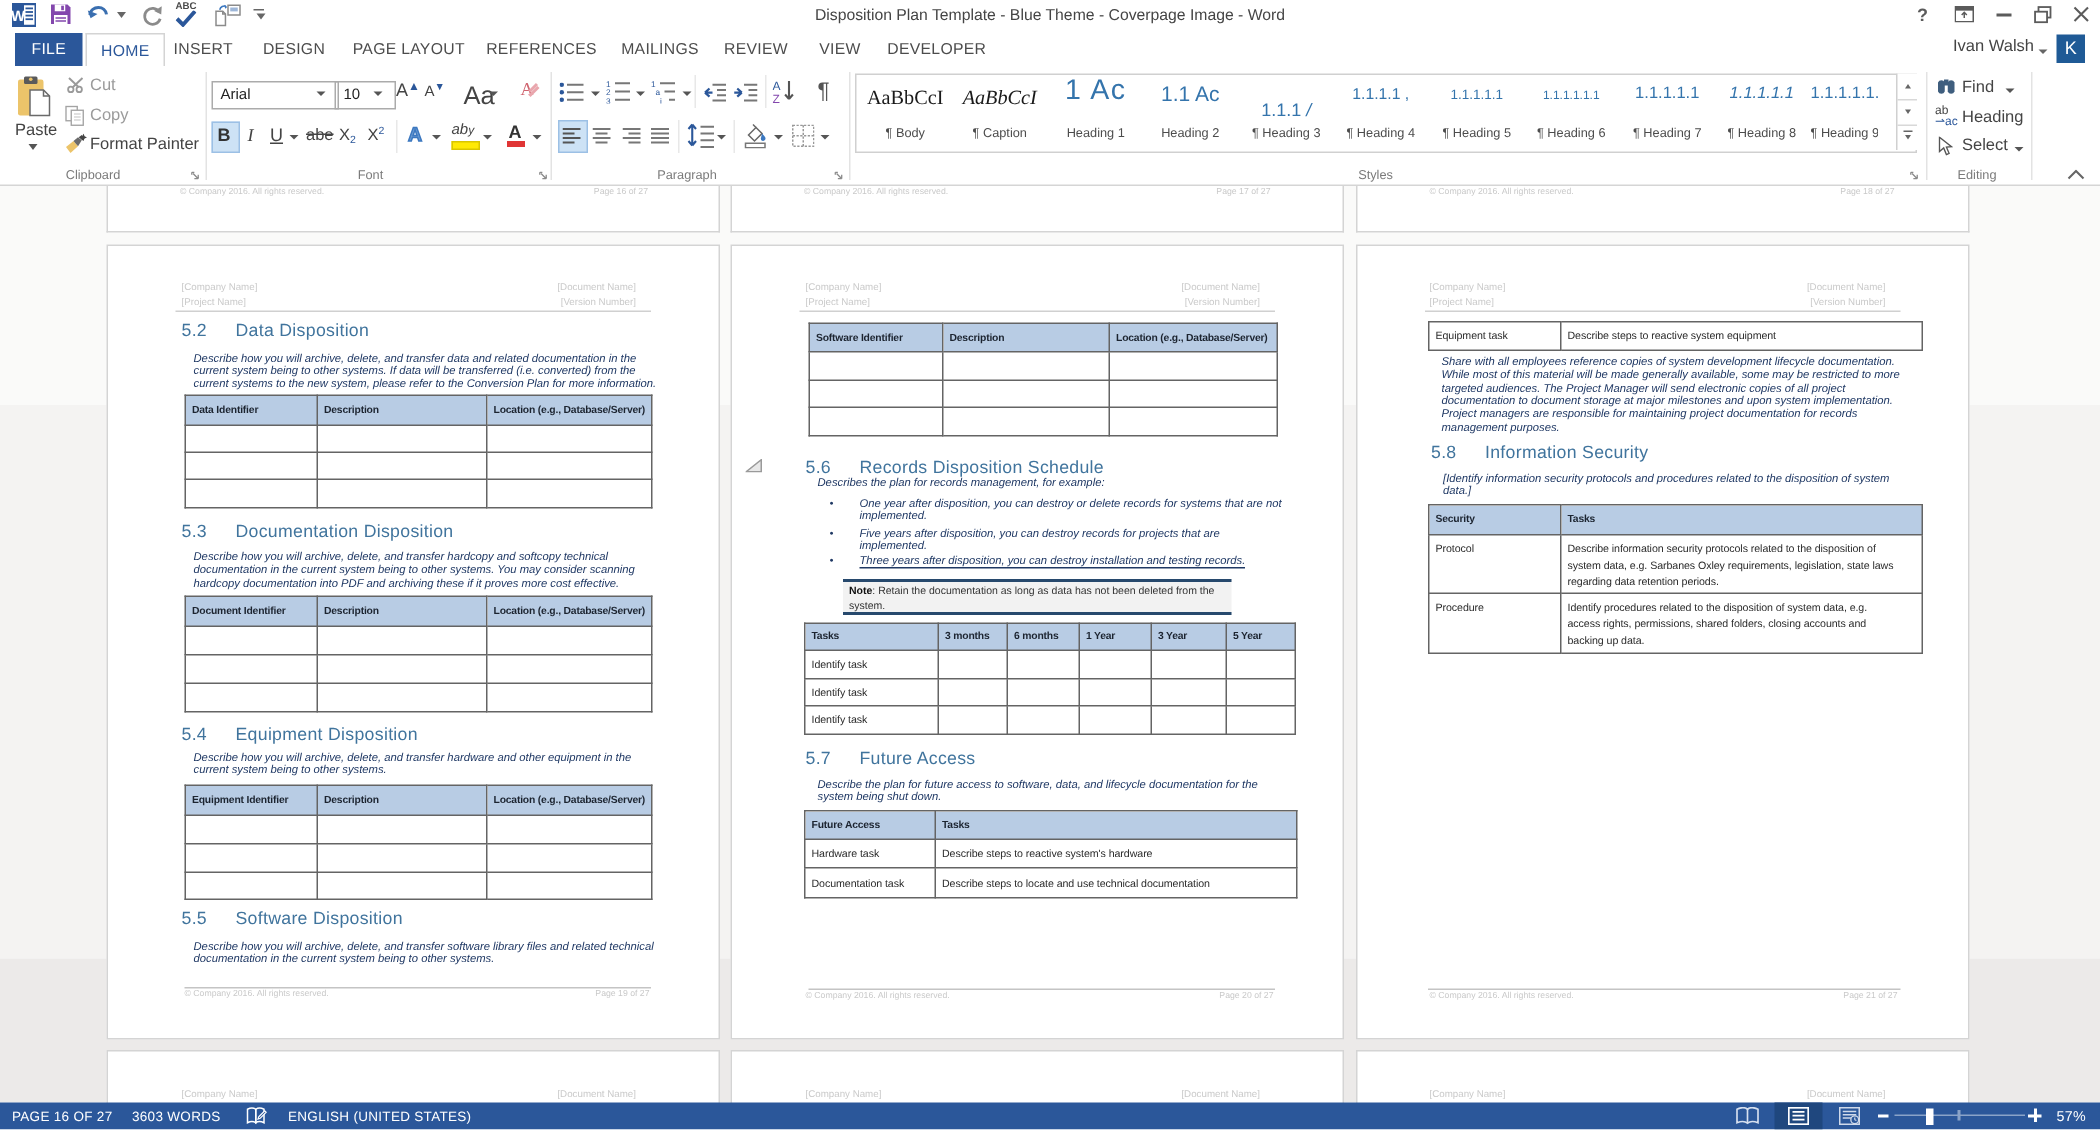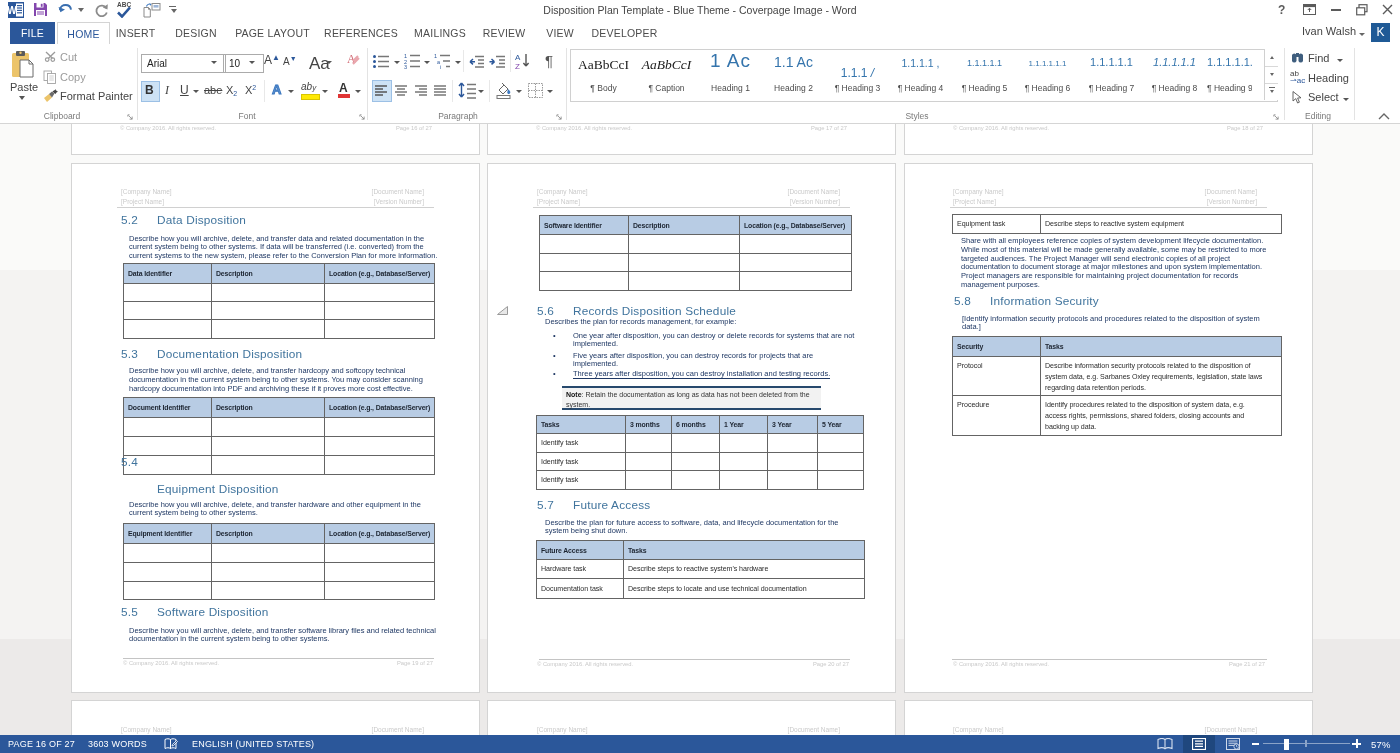--- a/index.html
+++ b/index.html
@@ -6,21 +6,21 @@
 .abs{position:absolute}
 .tb{font-size:11px;color:#454545}
 .tab{position:absolute;top:22px;height:22px;line-height:22px;font-size:10.5px;color:#4c4c4c;text-align:center;letter-spacing:.2px}
 .glabel{position:absolute;top:111px;font-size:8.5px;color:#7a7a7a;text-align:center;width:80px}
 .gsep{position:absolute;top:48px;height:72px;width:1px;background:#e3e3e3}
 .dlg{position:absolute;top:114px;width:6px;height:6px}
 .pg{position:absolute;background:#fff;border:1px solid #d4d4d4}
 .hph{position:absolute;color:#cacaca;font-size:6.5px;white-space:nowrap}
 .hrule{position:absolute;height:1px;background:#d0d0d0}
 .dh{position:absolute;color:#40749d;font-size:11.8px;letter-spacing:.2px;white-space:nowrap}
-.it{position:absolute;color:#1f3864;font-size:7.5px;line-height:8.25px;white-space:nowrap}
+.it{position:absolute;font-style:italic;color:#1f3864;font-size:7.5px;line-height:8.25px;white-space:nowrap}
 .ft{position:absolute;color:#c9c9c9;font-size:5.8px;white-space:nowrap}
 .t{position:absolute;border-collapse:collapse;table-layout:fixed}
 .t td{border:1px solid #646464;font-size:7.1px;letter-spacing:-.05px;color:#2b2b2b;padding:0 1px 0 4px;vertical-align:middle;overflow:hidden;white-space:nowrap}
 .t tr.hd td{background:#b8cce4;font-weight:bold;color:#1c2430;font-size:6.9px;letter-spacing:-.12px}
 .sb{font-size:9px;color:#fff;letter-spacing:.2px;white-space:nowrap}
 .sty{position:absolute;top:49px;width:63px;height:50px;text-align:center}
 .styl{position:absolute;bottom:6px;width:100%;font-size:8.5px;color:#4c4c4c;white-space:nowrap}
 .styp{position:absolute;top:6px;width:100%;white-space:nowrap;color:#2e6da4}
 .fbtn{position:absolute;font-size:11px;color:#444}
 </style></head>
@@ -420,21 +420,21 @@
           <td></td>
           <td></td>
         </tr>
 <tr style="height:19px">
           <td></td>
           <td></td>
           <td></td>
         </tr>
       </tbody>
     </table>
-<div class="dh" style="left:121px;top:455px">5.4</div>
+<div class="dh" style="left:121px;top:482px">5.4</div>
     <div class="dh" style="left:157px;top:482px">Equipment Disposition</div>
 <div class="it" style="left:129px;top:501px;width:306px">Describe how you will archive, delete, and transfer hardware and other equipment in the<br>current system being to other systems.</div>
 <table class="t" style="left:123px;top:523px;width:311px">
       <colgroup>
         <col style="width:88px">
         <col style="width:113px">
         <col style="width:110px">
       </colgroup>
 <tbody>
         <tr class="hd" style="height:20px">

